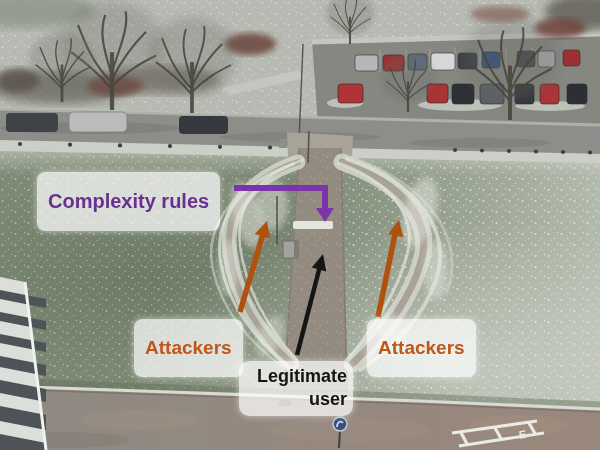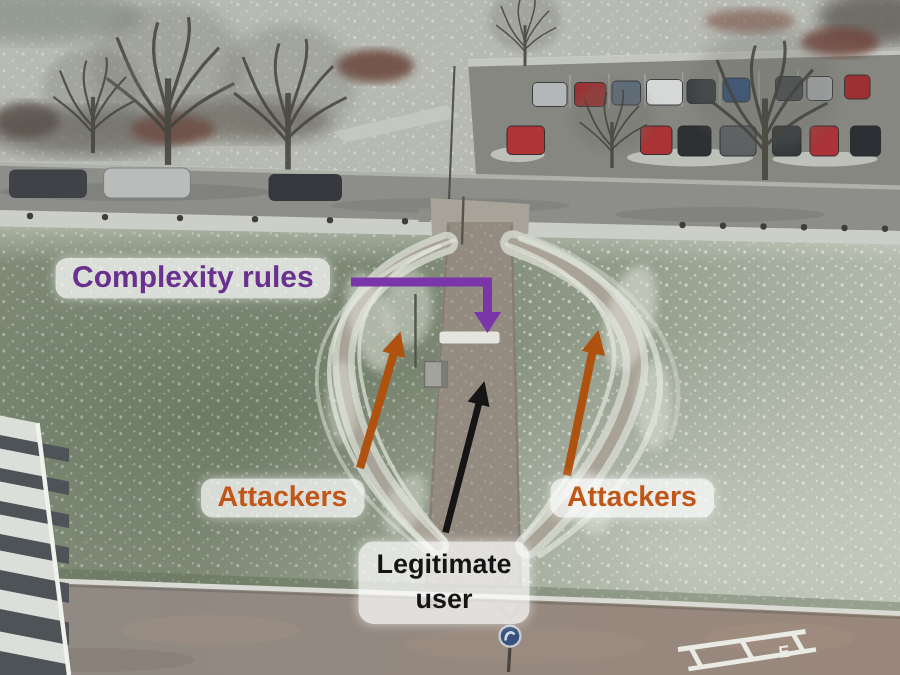--- a/index.html
+++ b/index.html
@@ -1,26 +1,26 @@
 <!DOCTYPE html>
 <html><head>
 <meta charset="utf-8">
 <style>
   html,body{margin:0;padding:0;background:#222;}
   .stage{position:relative;width:600px;height:450px;overflow:hidden;
          font-family:"Liberation Sans",sans-serif;background:#9aa195;}
   .stage svg{position:absolute;left:0;top:0;}
   .callout{position:absolute;background:rgba(255,255,255,0.72);
-           border-radius:8px;padding:2px 11px;font-weight:700;white-space:nowrap;
+           border-radius:8px;padding:18px 11px;font-weight:700;white-space:nowrap;
            box-shadow:0 0 7px rgba(255,255,255,0.55);}
   #lbl-complexity{left:37px;top:172px;color:#69308F;font-size:20px;}
   #lbl-att-l{left:134px;top:319px;color:#C05617;font-size:19px;}
   #lbl-att-r{left:367px;top:319px;color:#C05617;font-size:19px;}
   #lbl-legit{left:239px;top:361px;color:#141414;font-size:18px;width:102px;
-             white-space:normal;text-align:center;border-radius:10px;
+             white-space:normal;text-align:right;border-radius:10px;
              padding:4px 6px;line-height:1.3;}
   .overlay{pointer-events:none;}
 </style>
 </head>
 <body>
 
 <div class="stage">
 
   <svg width="600" height="450" viewBox="0 0 600 450">
     <defs>

